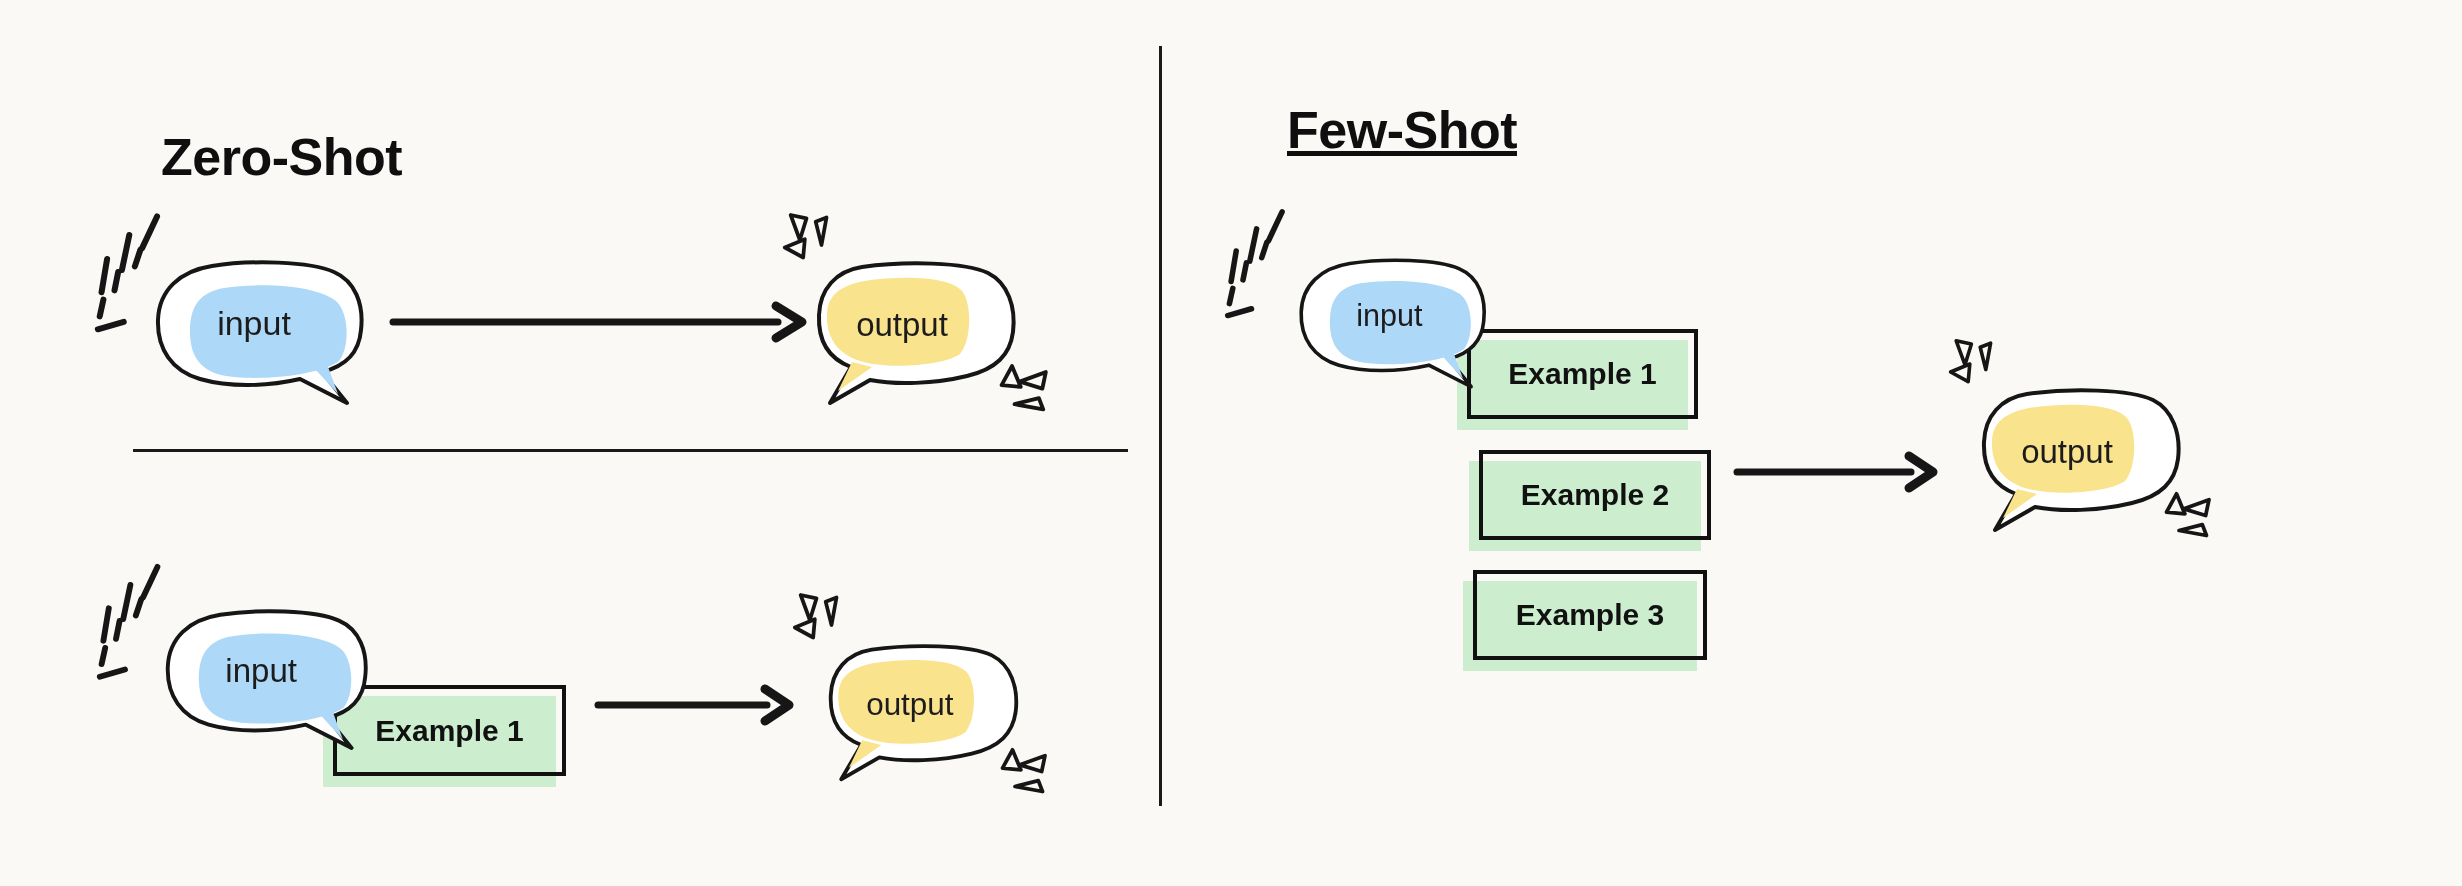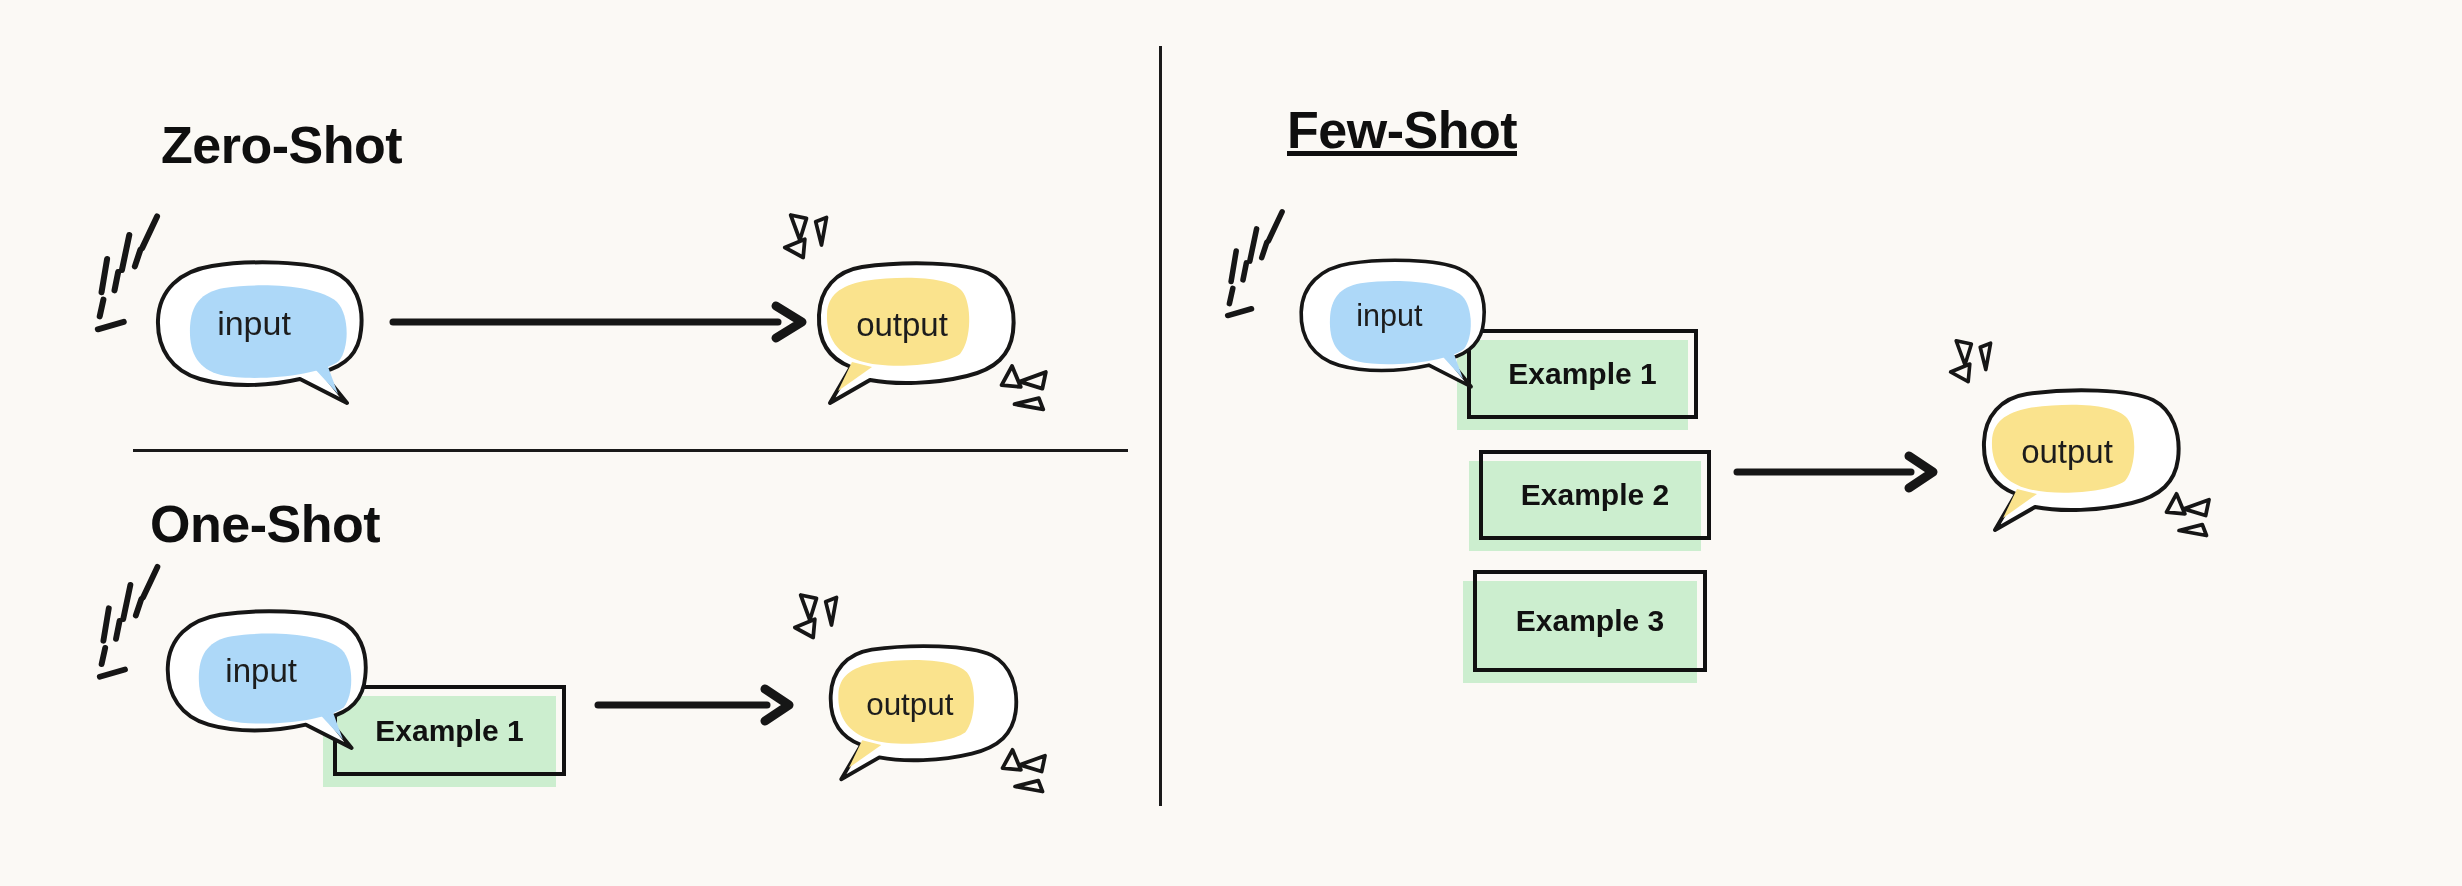--- a/index.html
+++ b/index.html
@@ -82,21 +82,21 @@
         <path d="M44,14 L57,9 L51,42 Z"></path>
         <path d="M7,45 L31,35 L29,57 Z"></path>
       </g>
 
     </defs>
   </svg>
 
   <div class="divider" style="left:1159px;top:46px;width:3px;height:760px;"></div>
   <div class="divider" style="left:133px;top:449px;width:995px;height:3px;"></div>
 
-  <div class="section-title" style="left:161px;top:119px;">Zero-Shot</div>
+  <div class="section-title" style="left:161px;top:131px;">Zero-Shot</div>
 
   <svg class="abs" style="left:96px;top:210px" width="74" height="122" viewBox="0 0 80 130">
     <use href="#burst"></use>
   </svg>
 
   <svg class="abs" style="left:150px;top:256px" width="218" height="150" viewBox="0 0 218 150">
     <use href="#bubble-in"></use>
     <text class="bubble-text" x="104" y="79" text-anchor="middle">input</text>
   </svg>
 
@@ -111,21 +111,20 @@
 
   <svg class="abs" style="left:810px;top:259px" width="200" height="150" viewBox="0 0 200 150">
     <use href="#bubble-out"></use>
     <text class="bubble-text" x="92" y="77" text-anchor="middle" style="font-size:33px">output</text>
   </svg>
 
   <svg class="abs" style="left:999px;top:359px;transform:rotate(90deg)" width="52" height="54" viewBox="0 0 60 60">
     <use href="#sparkle"></use>
   </svg>
 
-  <div class="section-title" style="left:150px;top:498px;">One-Shot</div>
 
   <svg class="abs" style="left:98px;top:560px" width="72" height="120" viewBox="0 0 80 130">
     <use href="#burst"></use>
   </svg>
 
   <div class="example-box" style="left:333px;top:685px;width:233px;height:91px;">
     <div class="green-fill"></div>
     <div class="border-rect">
       <span class="label">Example 1</span>
     </div>
@@ -167,21 +166,21 @@
     </div>
   </div>
 
   <div class="example-box" style="left:1468px;top:450px;width:232px;height:90px;margin-left:11px;">
     <div class="green-fill"></div>
     <div class="border-rect">
       <span class="label">Example 2</span>
     </div>
   </div>
 
-  <div class="example-box" style="left:1473px;top:570px;width:234px;height:102px;">
+  <div class="example-box" style="left:1473px;top:570px;width:234px;height:90px;">
     <div class="green-fill"></div>
     <div class="border-rect">
       <span class="label">Example 3</span>
     </div>
   </div>
 
   <svg class="abs" style="left:1294px;top:249px" width="196" height="146" viewBox="0 0 218 150">
     <use href="#bubble-in"></use>
     <text class="bubble-text" x="106" y="79" text-anchor="middle">input</text>
   </svg>

